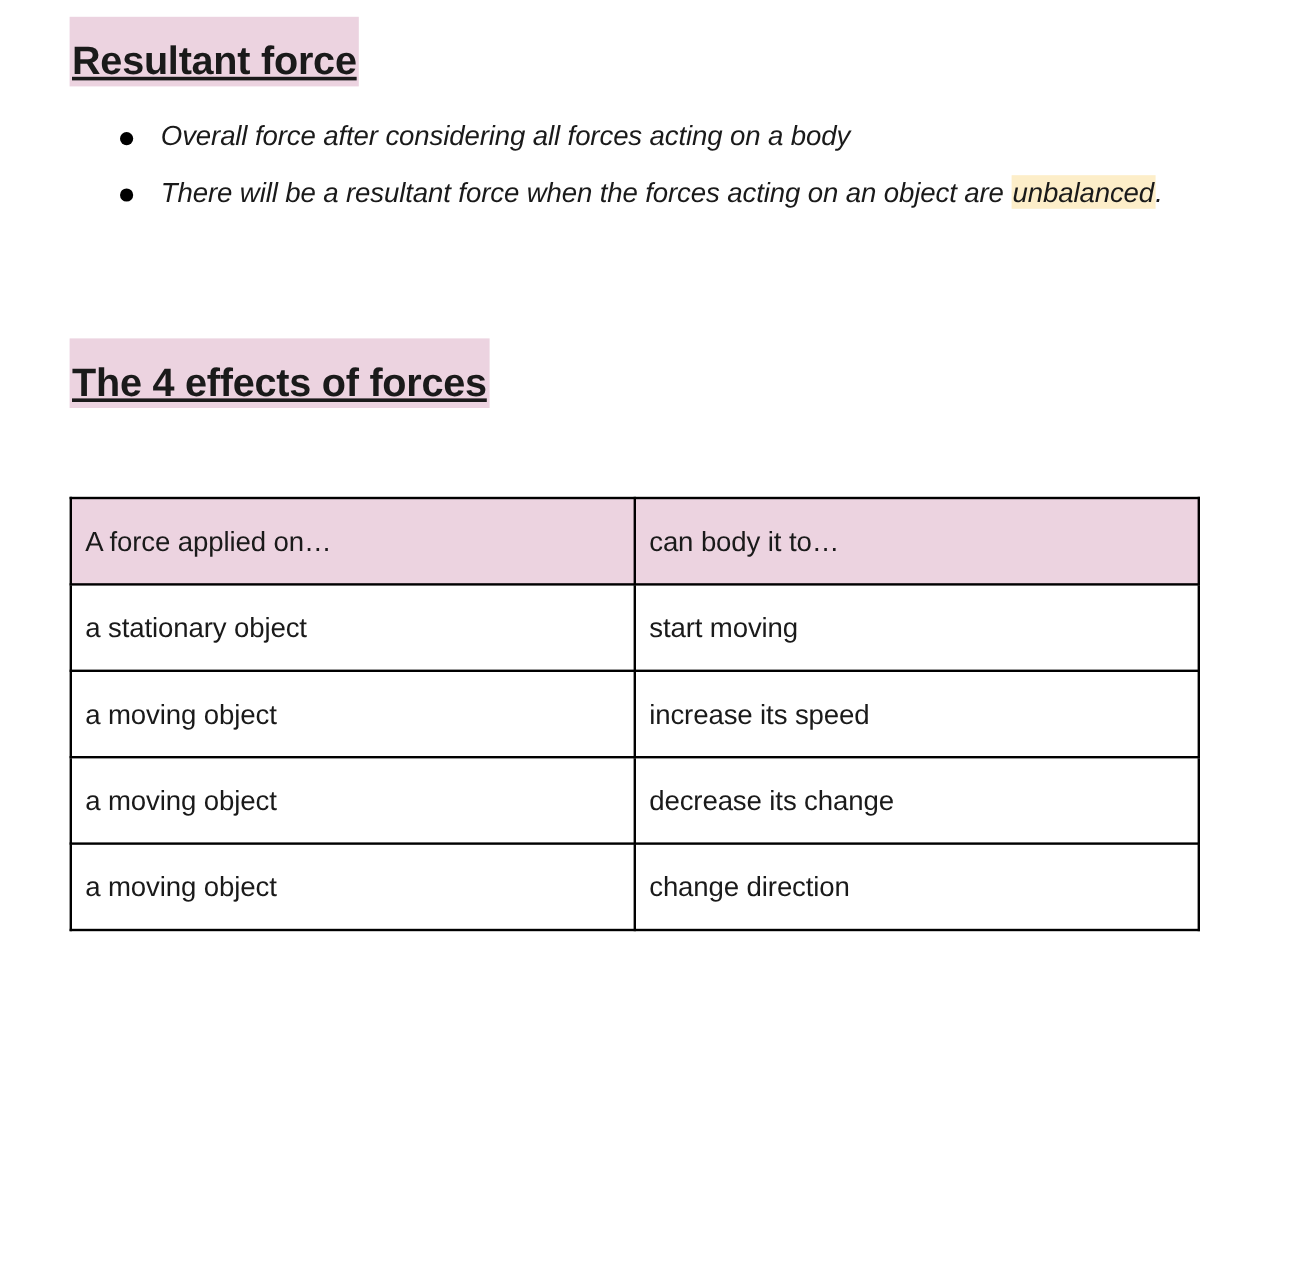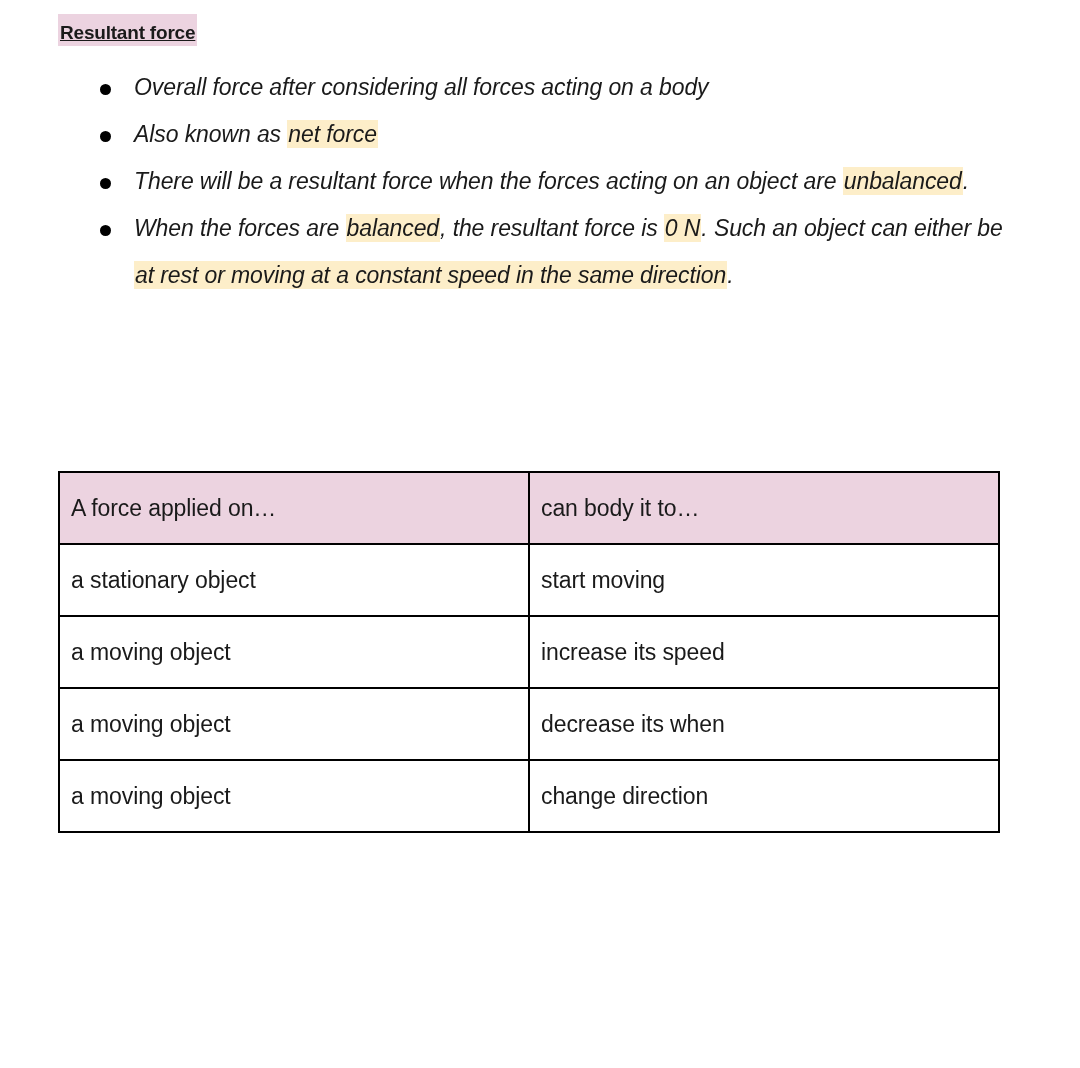--- a/index.html
+++ b/index.html
@@ -17,27 +17,27 @@
   .page {
     position: relative;
     width: 1080px;
     min-height: 1068px;
     padding: 14px 60px 0 58px;
     box-sizing: border-box;
   }
 
   
   .section-heading {
-    font-size: 19px;
+    font-size: 33px;
     font-weight: bold;
     text-decoration: underline;
     letter-spacing: -0.2px;
     display: inline-block;
     margin: 0;
-    padding: 8px 2px 2px 2px;
+    padding: 18px 2px 2px 2px;
   }
   .hl-pink { background: #ecd3e0; }
 
   .sub-heading {
     font-size: 22px;
     font-weight: bold;
     color: #b14a7e;
     letter-spacing: -0.1px;
     margin: 0;
   }
@@ -108,32 +108,27 @@
 
 <div class="page">
 
   <h1 class="section-heading hl-pink">Resultant force</h1>
 
   <ul class="bullets">
     <li>
       <span>Overall force after considering all forces acting on a body</span>
     </li>
     <li>
-      <span>Also known as </span><span class="hl-yellow">net force</span>
-    </li>
-    <li>
       <span>There will be a resultant force when the forces acting on an object are </span><span class="hl-yellow">unbalanced</span><span>.</span>
-    </li>
-    <li>
-      <span>When the forces are </span><span class="hl-yellow">balanced</span><span>, the resultant force is </span><span class="hl-yellow">0 N</span><span>. Such an object can either be </span><span class="hl-yellow">at rest or moving at a constant speed in the same direction</span><span>.</span>
     </li>
   </ul>
 
   <div class="gap-large"></div>
 
+  <h1 class="section-heading hl-pink">The 4 effects of forces</h1>
 
   <div class="gap-mid"></div>
 
 
   <div class="gap-small"></div>
 
   <table class="effects">
     <colgroup>
         <col class="c1">
         <col class="c2">
@@ -148,21 +143,21 @@
       <tr>
         <td>a stationary object</td>
         <td>start moving</td>
       </tr>
       <tr>
         <td>a moving object</td>
         <td>increase its speed</td>
       </tr>
       <tr>
         <td>a moving object</td>
-        <td>decrease its when</td>
+        <td>decrease its change</td>
       </tr>
       <tr>
         <td>a moving object</td>
         <td>change direction</td>
       </tr>
     </tbody>
   </table>
 
   <div class="gap-mid"></div>
 

